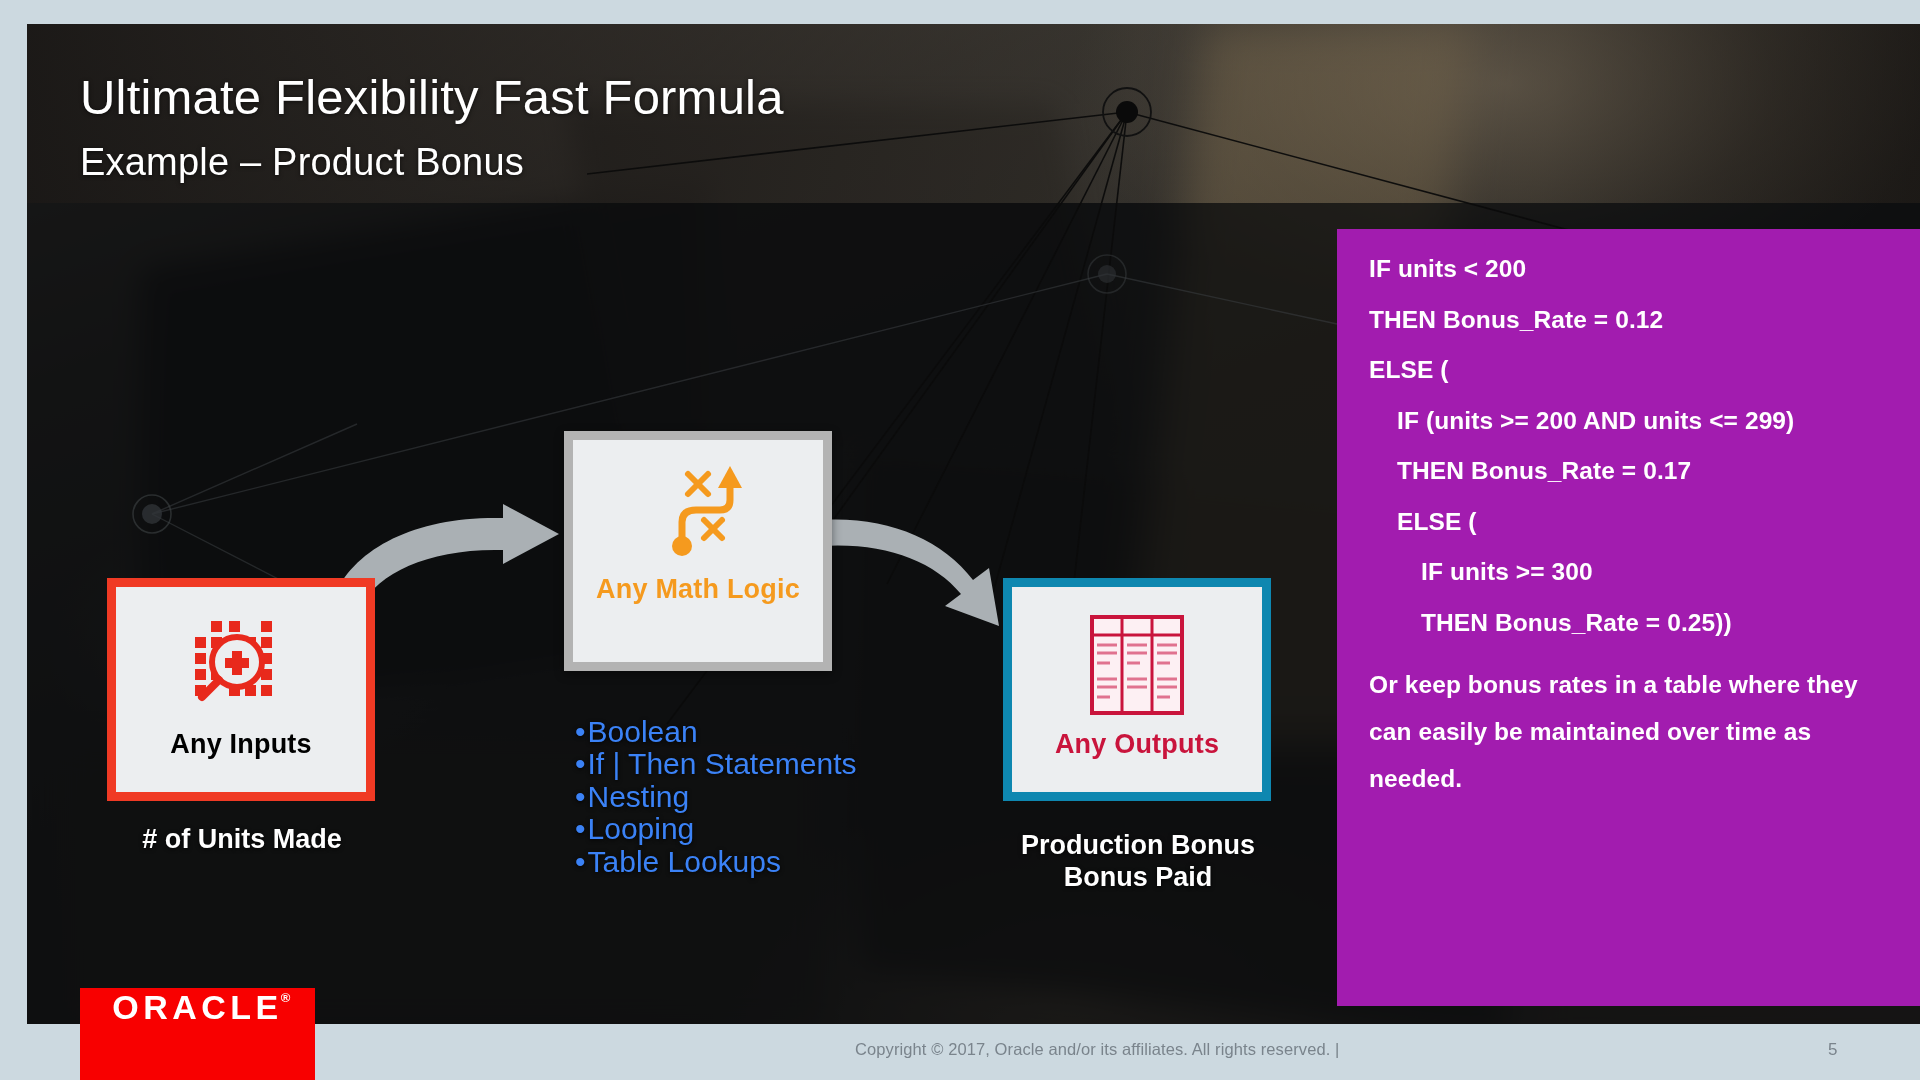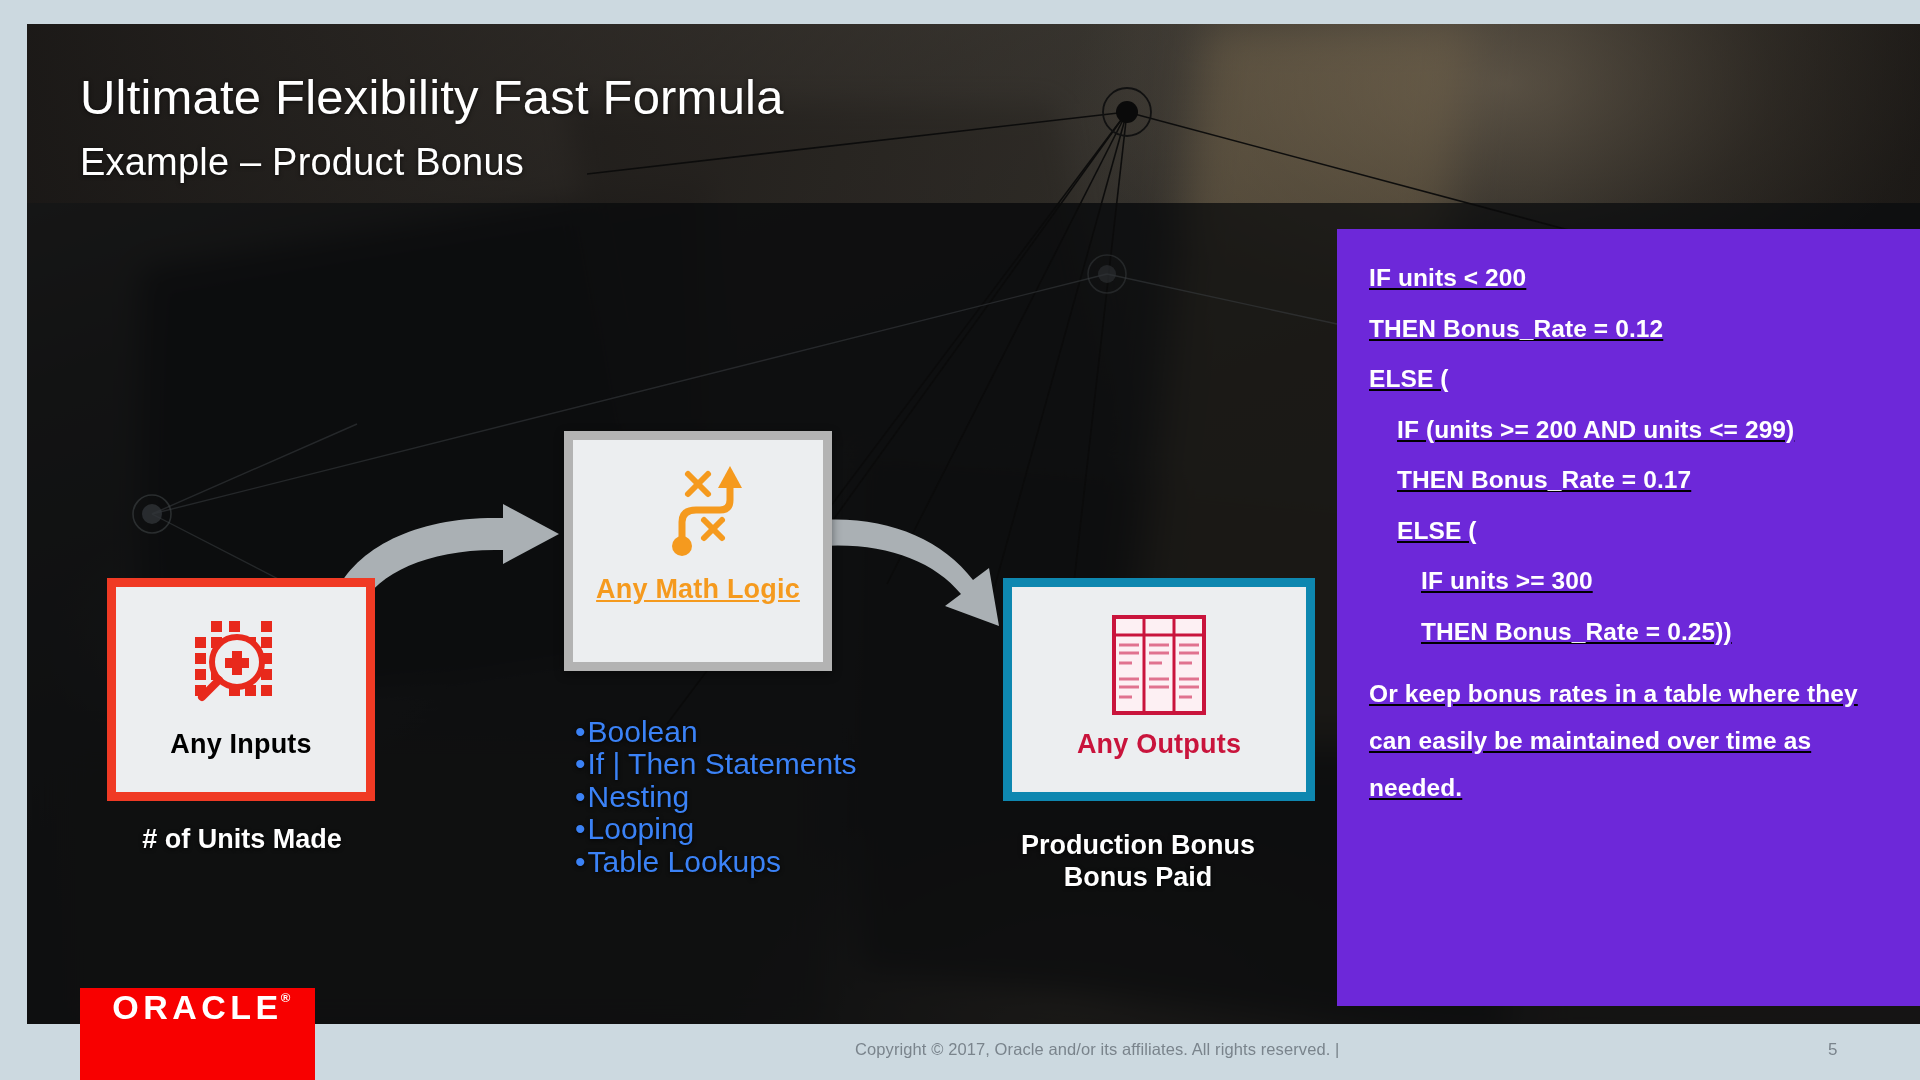--- a/index.html
+++ b/index.html
@@ -80,30 +80,30 @@
   .card-inputs {
     left: 80px; top: 554px; width: 268px; height: 223px;
     border: 9px solid #f03a24;
   }
   .card-math {
     left: 537px; top: 407px; width: 268px; height: 240px;
     border: 9px solid #b3b3b3;
     box-shadow: 0 3px 9px rgba(0,0,0,0.45);
   }
   .card-outputs {
-    left: 976px; top: 554px; width: 312px; height: 223px;
+    left: 976px; top: 554px; width: 268px; height: 223px;
     border: 9px solid #0e87b0;
   }
   .card-icon { margin-top: 22px; height: 112px; display:flex; align-items:center; justify-content:center; }
   .card-math .card-icon { margin-top: 18px; height: 108px; }
   .card-label {
     font-size: 27px; font-weight: bold; letter-spacing: 0.2px; margin-top: 8px;
   }
   .lbl-red  { color: #000000; }
-  .lbl-org  { color: #f59a1e; text-decoration: underline; }
+  .lbl-org  { color: #f59a1e; }
   .lbl-crim { color: #c9143c; }
 
   .card-caption {
     position: absolute; color: #ffffff; font-size: 27px; font-weight: 600;
     text-align: center; line-height: 1.18; text-shadow: 0 1px 4px rgba(0,0,0,0.85);
   }
   .cap-inputs  { left: 60px;  top: 800px; width: 310px; }
   .cap-outputs { left: 946px; top: 806px; width: 330px; }
 
   
@@ -115,23 +115,22 @@
     color: #3b82f6; font-size: 30px; line-height: 1.08; font-weight: 500;
     text-shadow: 0 1px 4px rgba(0,0,0,0.85);
   }
   .bullets li { list-style: none; white-space: nowrap; }
   .bullets li::before { content: "\2022"; margin-right: 2px; }
 
   
   .teal-panel {
     position: absolute; left: 1310px; top: 205px;
     width: 583px; height: 777px;
-    background: #6d28d9;
-    padding: 37px 30px 0 32px;
-    text-decoration: underline;
+    background: #a21caf;
+    padding: 28px 30px 0 32px;
   }
   .code-line {
     color: #ffffff; font-size: 24.5px; font-weight: 600;
     line-height: 1.0; margin-bottom: 26px; white-space: pre;
     letter-spacing: 0.1px;
   }
   .ind-0 { padding-left: 0px; }
   .ind-1 { padding-left: 28px; }
   .ind-2 { padding-left: 52px; }
   .panel-note {

